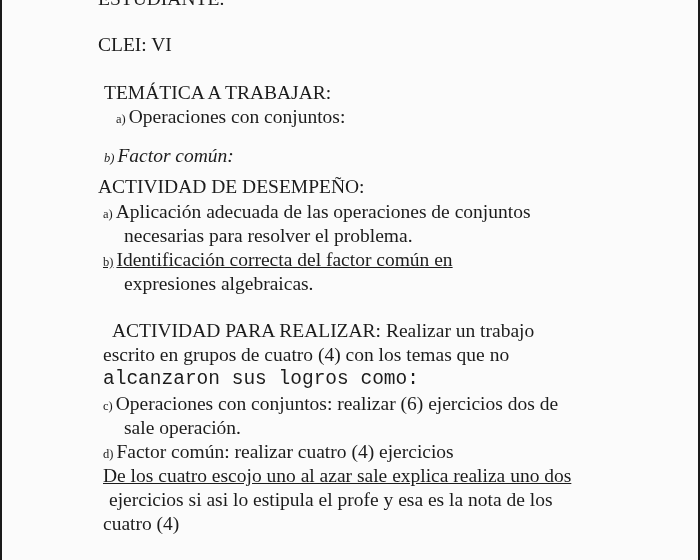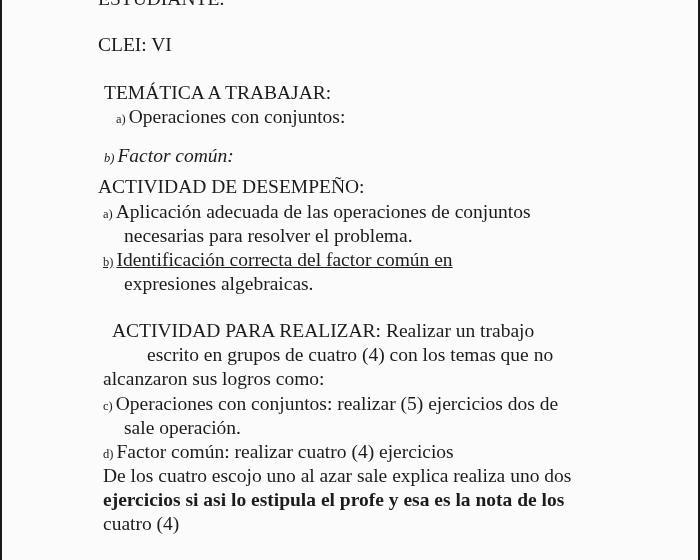--- a/index.html
+++ b/index.html
@@ -39,24 +39,24 @@
 <div class="line" style="left:103px; top:200px;font-family:Liberation Serif, serif;">
   <span class="marker">a)</span><span>Aplicación adecuada de las operaciones de conjuntos</span>
 </div>
 <div class="line" style="left:124px; top:224px;">necesarias para resolver el problema.</div>
 <div class="line" style="left:103px; top:248px;text-decoration:underline;">
   <span class="marker">b)</span><span>Identificación correcta del factor común en</span>
 </div>
 <div class="line" style="left:124px; top:272px;">expresiones algebraicas.</div>
 
 <div class="line" style="left:112px; top:319px;">ACTIVIDAD PARA REALIZAR: Realizar un trabajo</div>
-<div class="line" style="left:103px; top:343px;margin-left:44px;">escrito en grupos de cuatro (4) con los temas que no</div>
-<div class="line" style="left:103px; top:367px;">alcanzaron sus logros como:</div>
+<div class="line" style="left:103px; top:343px;">escrito en grupos de cuatro (4) con los temas que no</div>
+<div class="line" style="left:103px; top:367px;font-family:Liberation Mono, monospace;">alcanzaron sus logros como:</div>
 <div class="line" style="left:103px; top:392px;">
-  <span class="marker">c)</span><span>Operaciones con conjuntos: realizar (5) ejercicios dos de</span>
+  <span class="marker">c)</span><span>Operaciones con conjuntos: realizar (6) ejercicios dos de</span>
 </div>
 <div class="line" style="left:124px; top:416px;">sale operación.</div>
 <div class="line" style="left:103px; top:440px;">
   <span class="marker">d)</span><span>Factor común: realizar cuatro (4) ejercicios</span>
 </div>
-<div class="line" style="left:103px; top:464px;">De los cuatro escojo uno al azar sale explica realiza uno dos</div>
-<div class="line" style="left:103px; top:488px;font-weight:bold;">ejercicios si asi lo estipula el profe y esa es la nota de los</div>
+<div class="line" style="left:103px; top:464px;text-decoration:underline;">De los cuatro escojo uno al azar sale explica realiza uno dos</div>
+<div class="line" style="left:109px; top:488px;">ejercicios si asi lo estipula el profe y esa es la nota de los</div>
 <div class="line" style="left:103px; top:512px;">cuatro (4)</div>
 
 </body></html>

